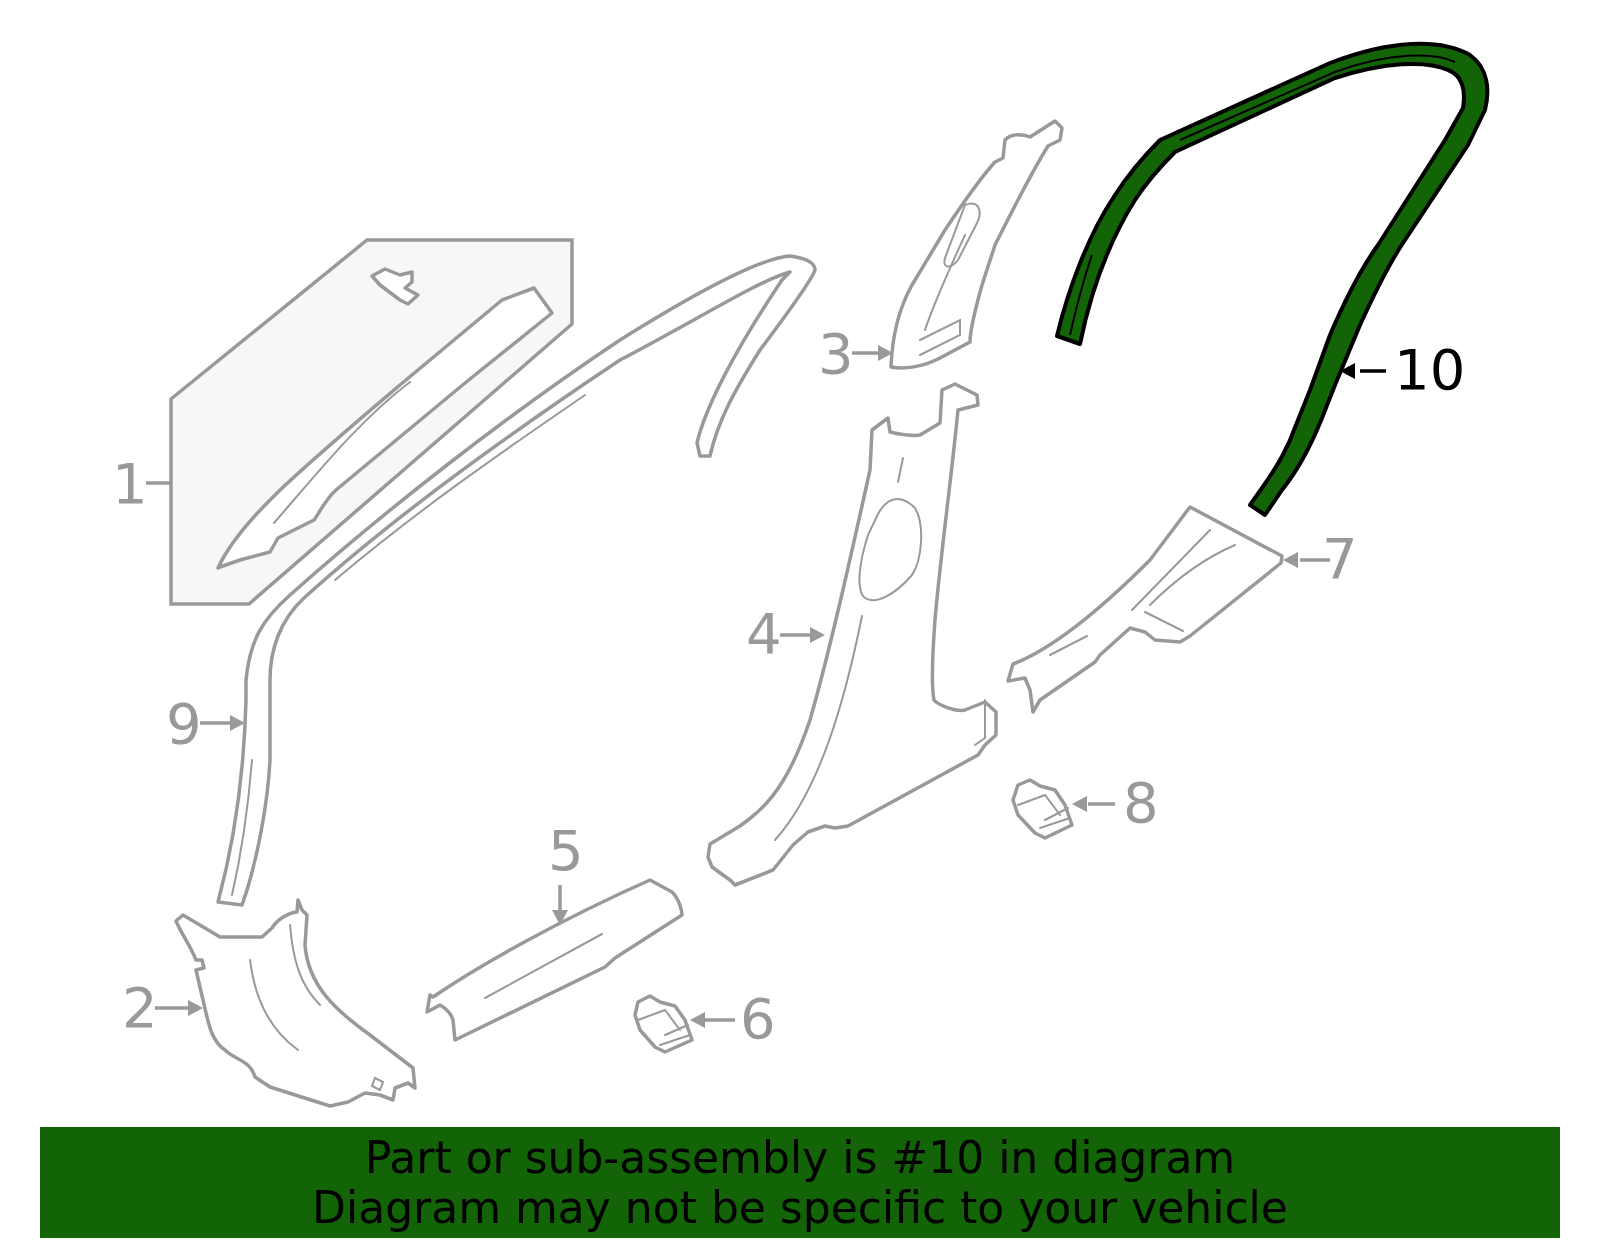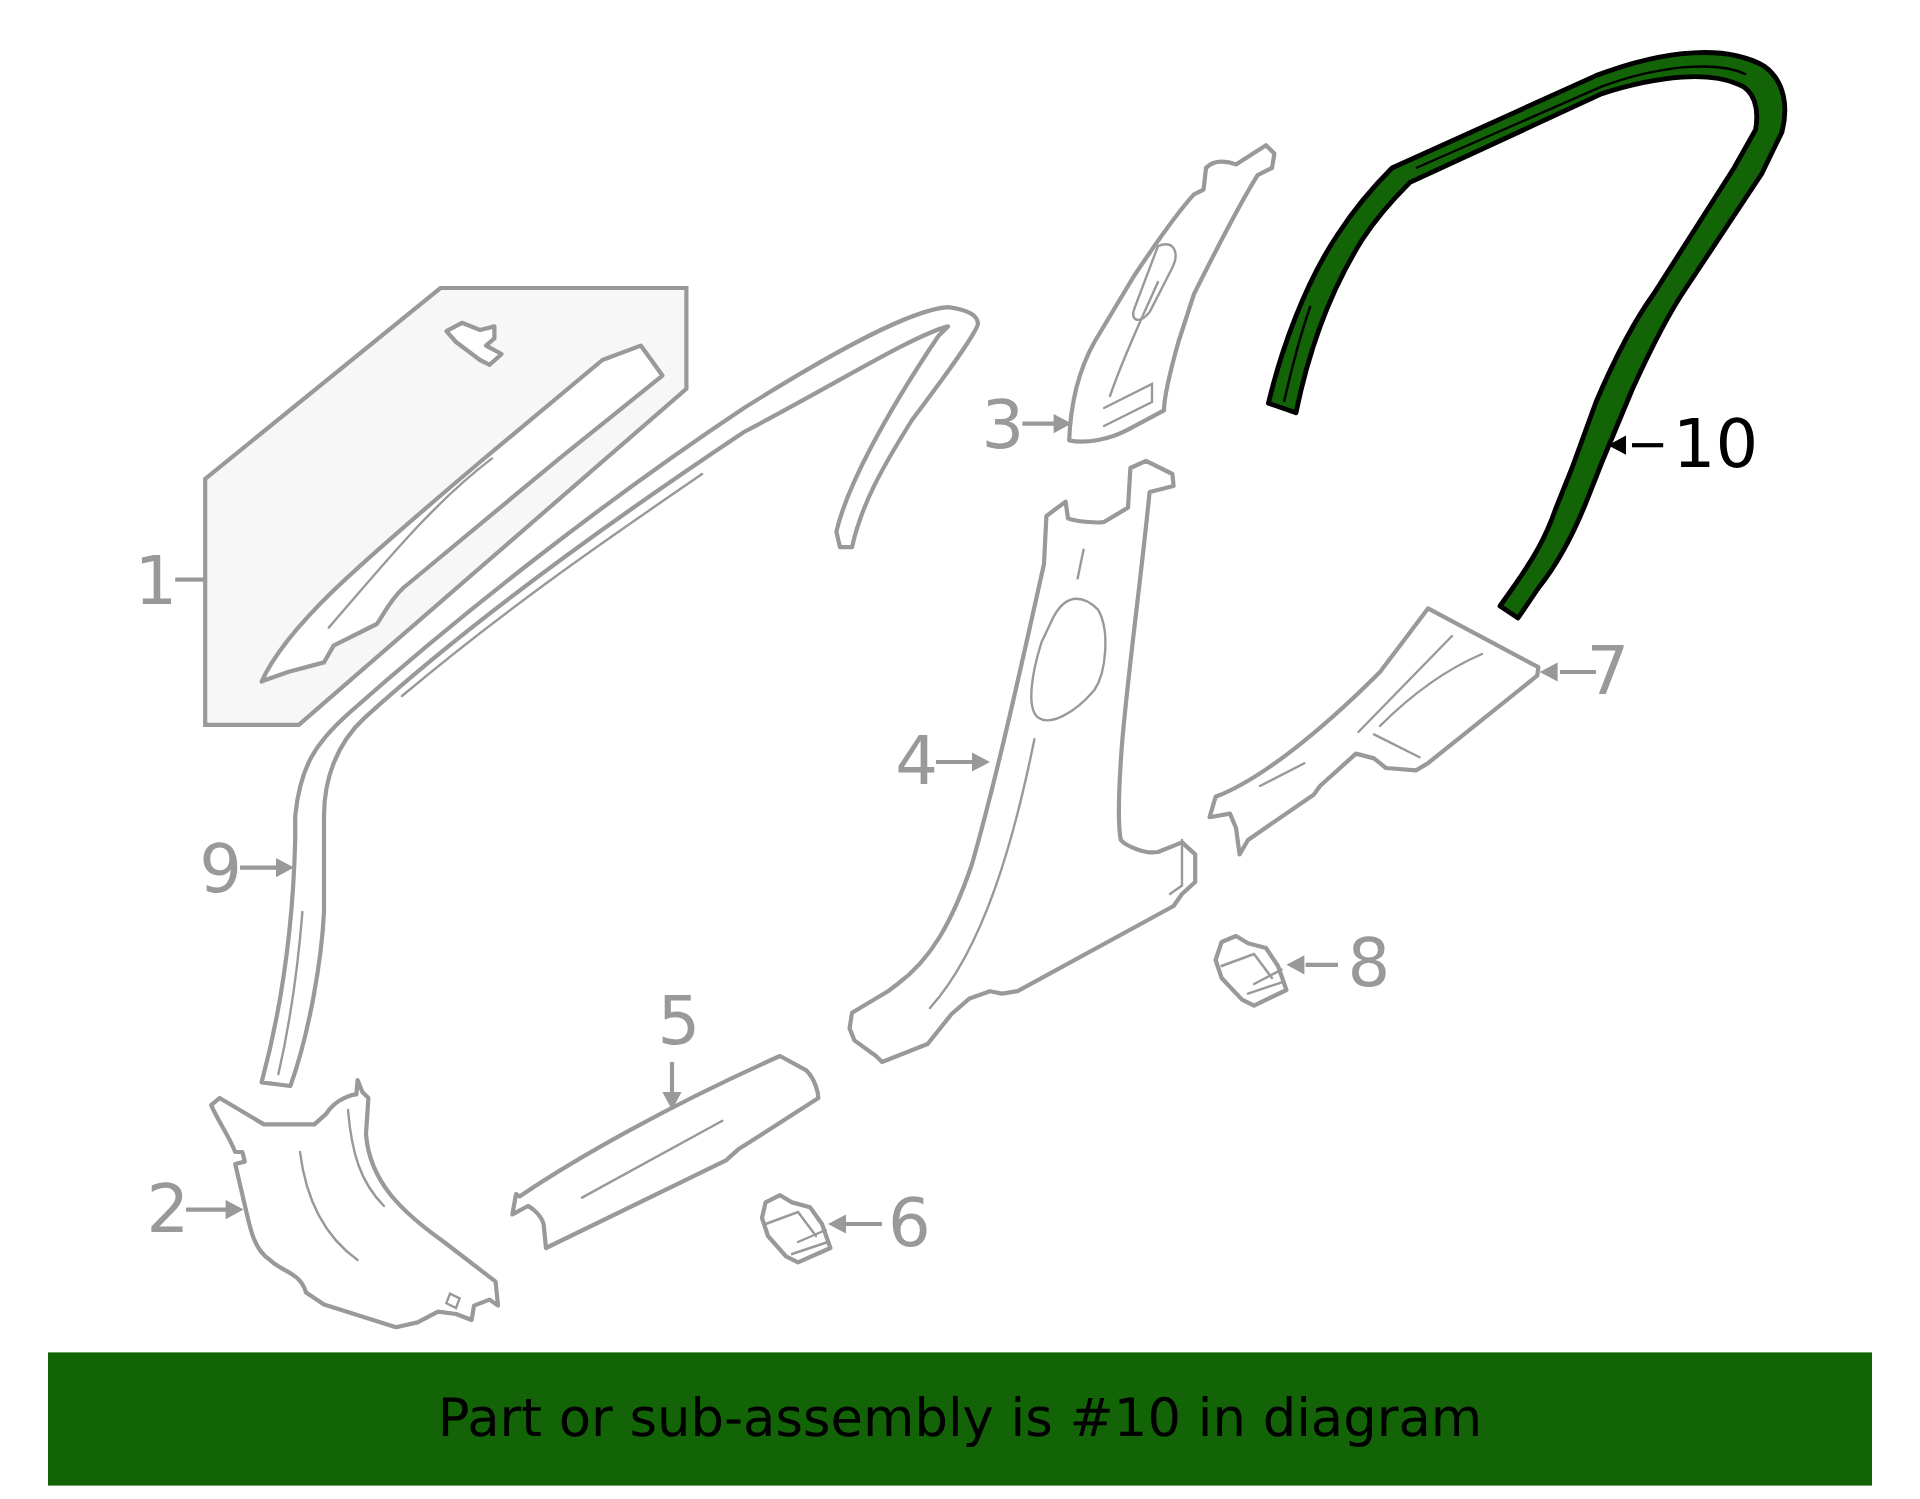--- a/index.html
+++ b/index.html
@@ -138,13 +138,14 @@
   </g>
   <g>
     <text class="callout" x="122" y="1027">2</text>
     <line class="leader" x1="155" y1="1008" x2="190" y2="1008"></line>
     <polygon class="arrow" points="203,1008 188,1000 188,1016"></polygon>
   </g>
 </svg>
 
 <div id="banner">
   <div class="line">Part or sub-assembly is #10 in diagram</div>
+  <div class="line">Diagram may not be specific to your vehicle</div>
 </div>
 
 </body></html>

